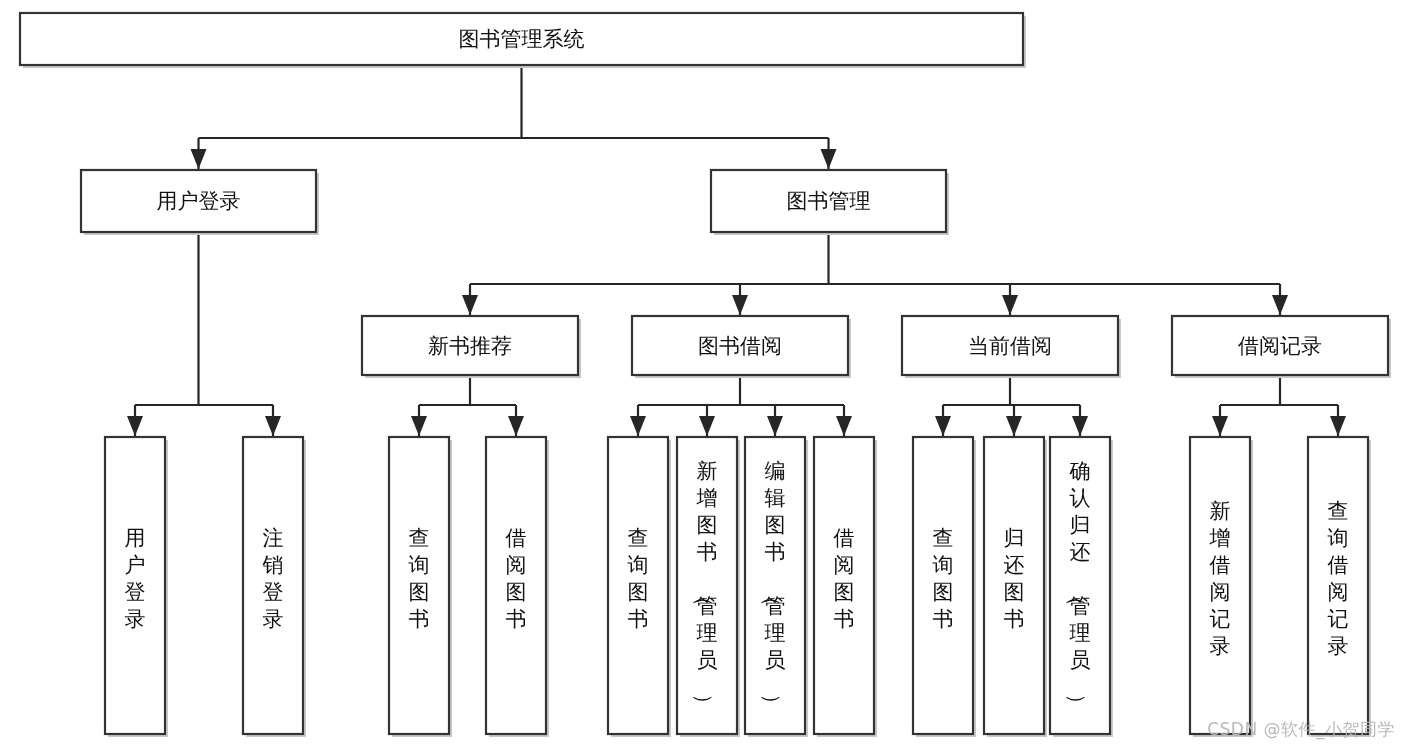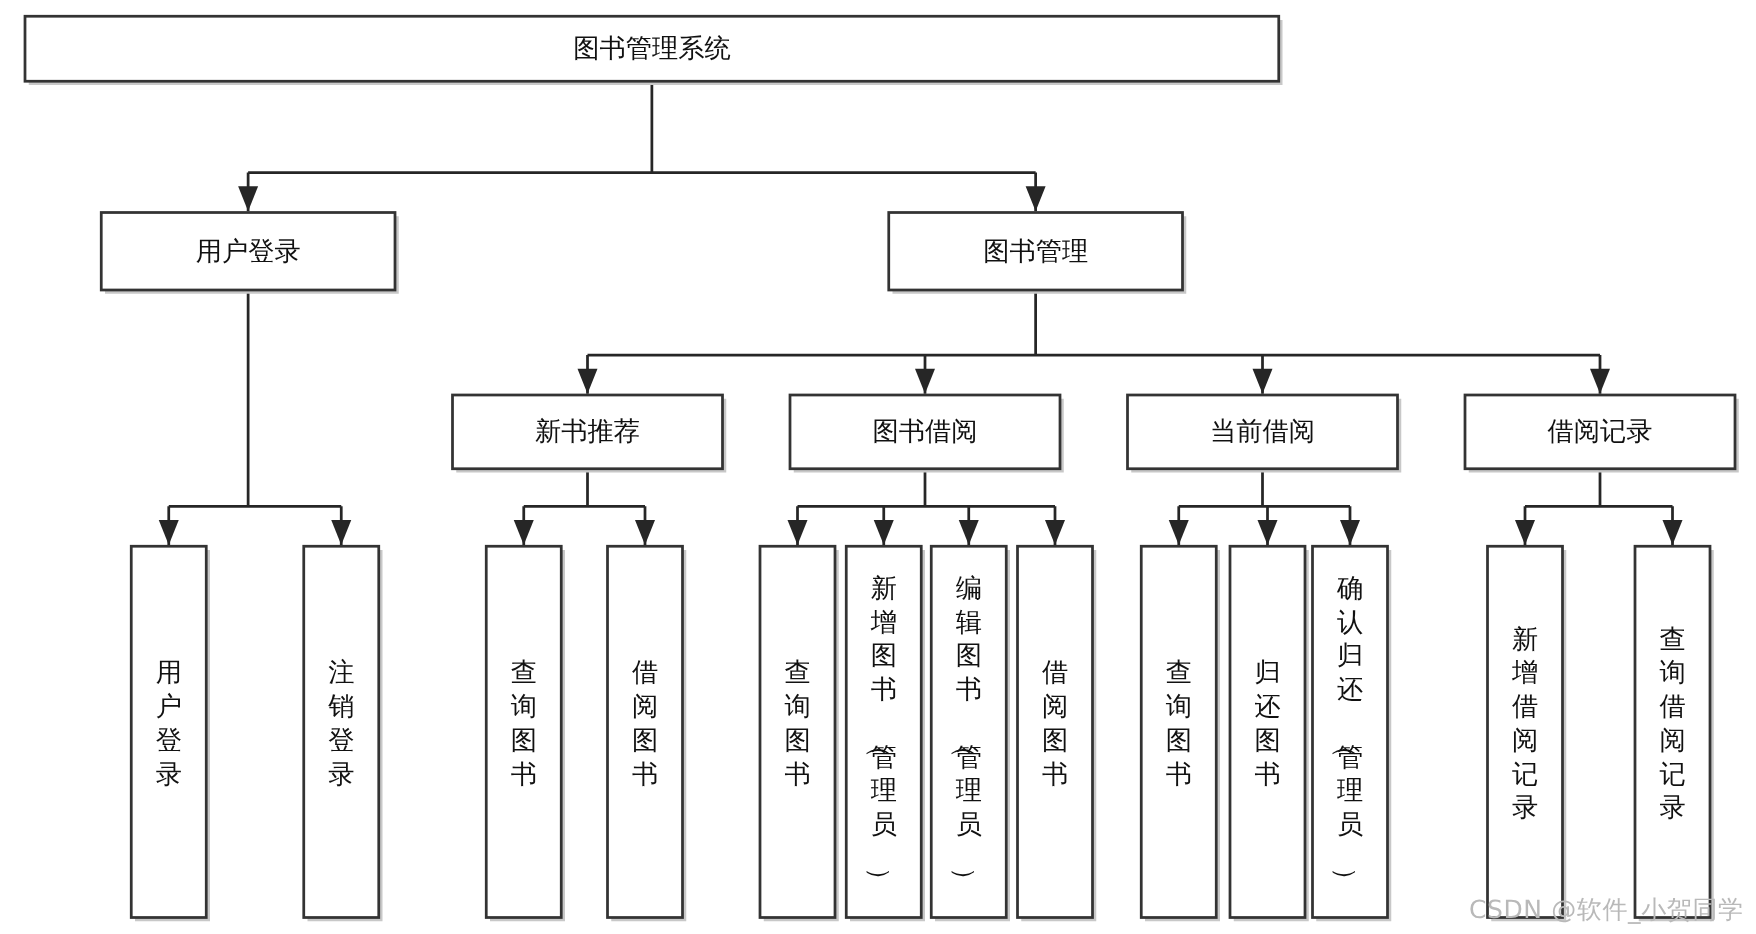--- a/index.html
+++ b/index.html
@@ -57,21 +57,21 @@
     fill: #111111;
     font-family: "DejaVu Sans", "Liberation Sans", sans-serif;
     font-size: 21px;
     text-anchor: middle;
   }
   .watermark {
     position: absolute;
     right: 10px;
     bottom: 6px;
     font-family: "DejaVu Sans", "Liberation Sans", sans-serif;
-    font-size: 20px;
+    font-size: 17px;
     color: #b9b9b9;
     letter-spacing: 0.5px;
     white-space: nowrap;
     user-select: none;
     margin-left: 11px;
   }
 </style>
 </head>
 <body>
 

